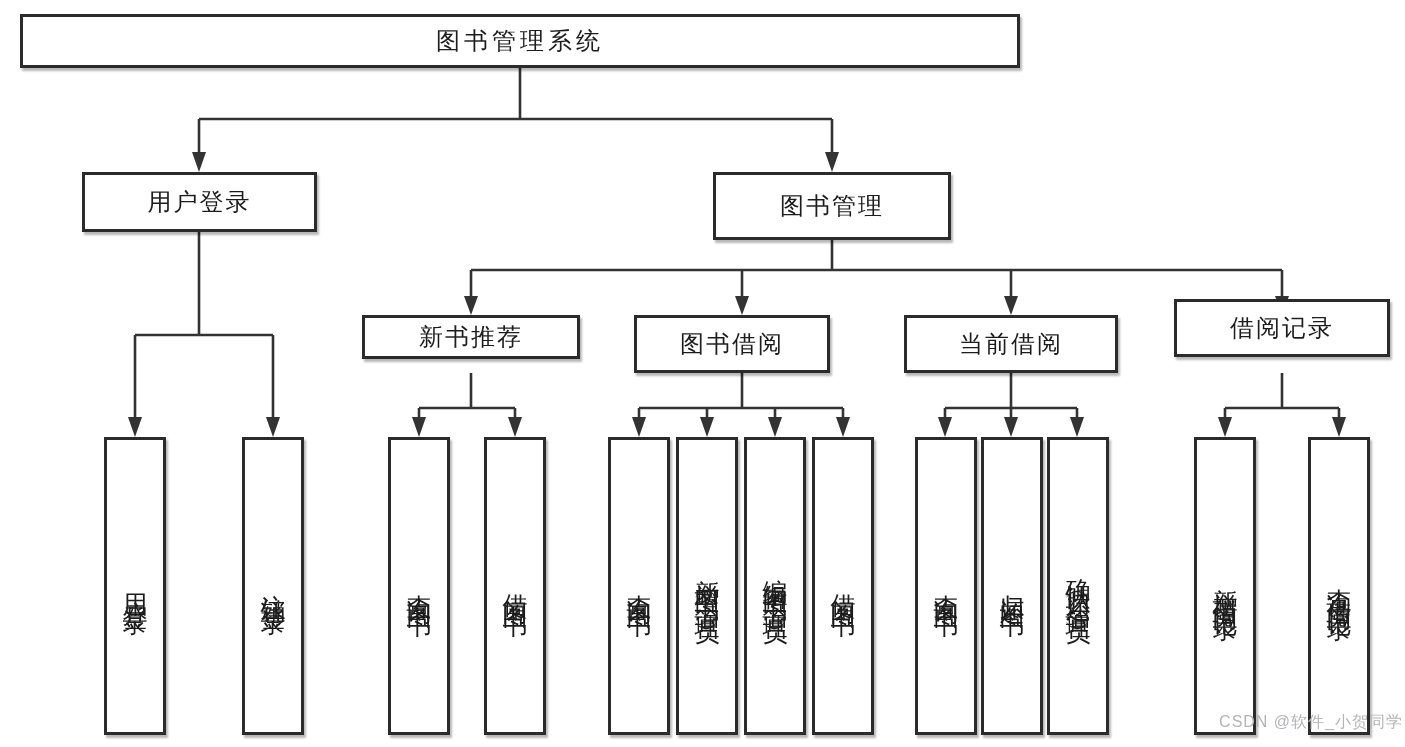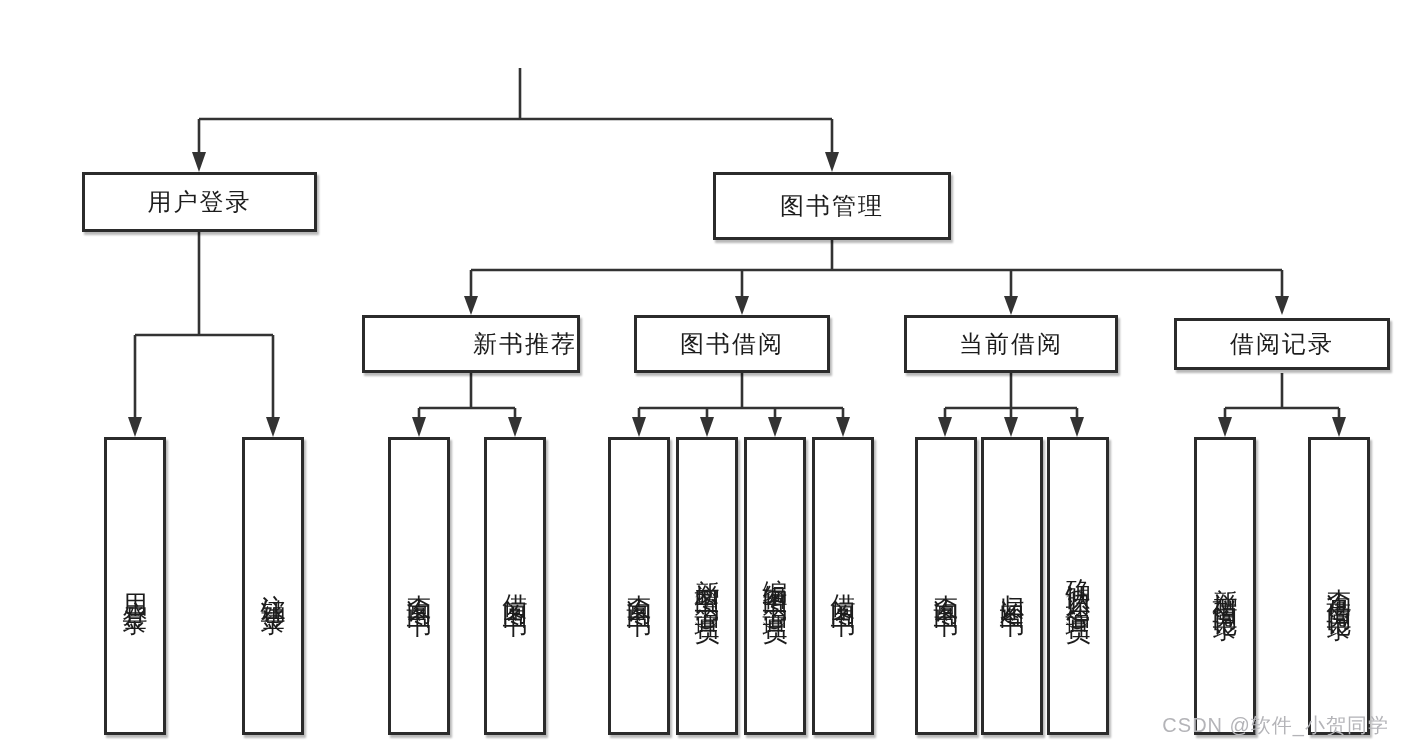--- a/index.html
+++ b/index.html
@@ -43,23 +43,23 @@
   }
   .leaf span {
     writing-mode: vertical-rl;
     text-orientation: mixed;
     font-size: 25px;
     line-height: 1;
     letter-spacing: 6px;
   }
   .watermark {
     position: absolute;
-    right: 16px;
+    right: 2px;
     top: 712px;
-    font-size: 20px;
+    font-size: 16px;
     letter-spacing: 1px;
     color: #b4b4b8;
     z-index: 3;
     white-space: nowrap;
   }
 </style>
 </head>
 <body>
 
 <div class="stage">
@@ -104,38 +104,41 @@
 
       <polygon points="938,417 952,417 945,437"></polygon>
       <polygon points="1004,417 1018,417 1011,437"></polygon>
       <polygon points="1070,417 1084,417 1077,437"></polygon>
 
       <polygon points="1218,417 1232,417 1225,437"></polygon>
       <polygon points="1332,417 1346,417 1339,437"></polygon>
     </g>
   </svg>
 
+  <div class="box root-box" style="left:20px; top:14px; width:1000px; height:54px;">
+    <span>图书管理系统</span>
+  </div>
 
   <div class="box" style="left:82px; top:172px; width:235px; height:60px;">
     <span>用户登录</span>
   </div>
   <div class="box" style="left:713px; top:172px; width:238px; height:68px;">
     <span>图书管理</span>
   </div>
 
-  <div class="box" style="left:362px; top:315px; width:218px; height:58px;justify-content:flex-end;">
+  <div class="box" style="left:362px; top:315px; width:218px; height:44px;">
     <span>新书推荐</span>
   </div>
   <div class="box" style="left:634px; top:315px; width:196px; height:58px;">
     <span>图书借阅</span>
   </div>
   <div class="box" style="left:904px; top:315px; width:214px; height:58px;">
     <span>当前借阅</span>
   </div>
-  <div class="box" style="left:1174px; top:318px; width:216px; height:52px;">
+  <div class="box" style="left:1174px; top:299px; width:216px; height:58px;">
     <span>借阅记录</span>
   </div>
 
   <div class="box leaf" style="left:104px;">
     <span>用户登录</span>
   </div>
   <div class="box leaf" style="left:242px;">
     <span>注销登录</span>
   </div>
 

